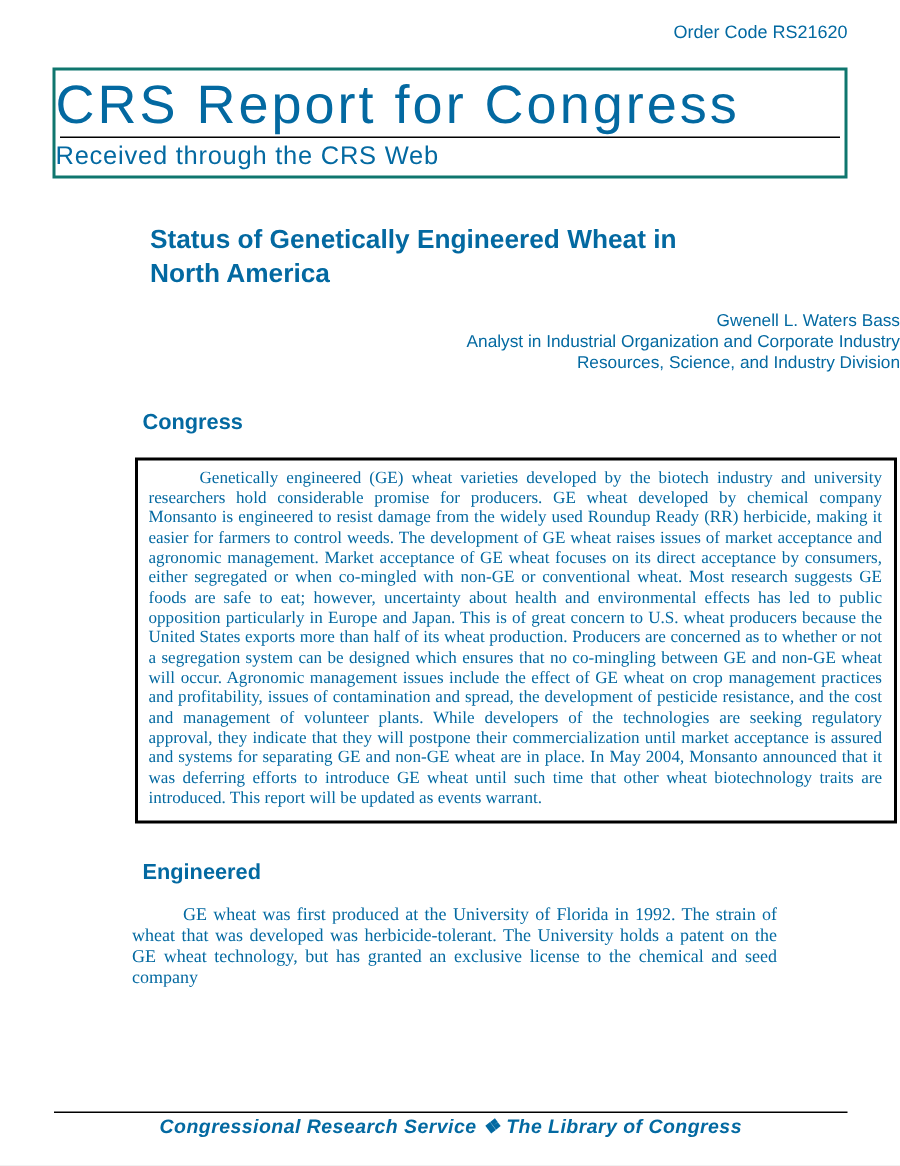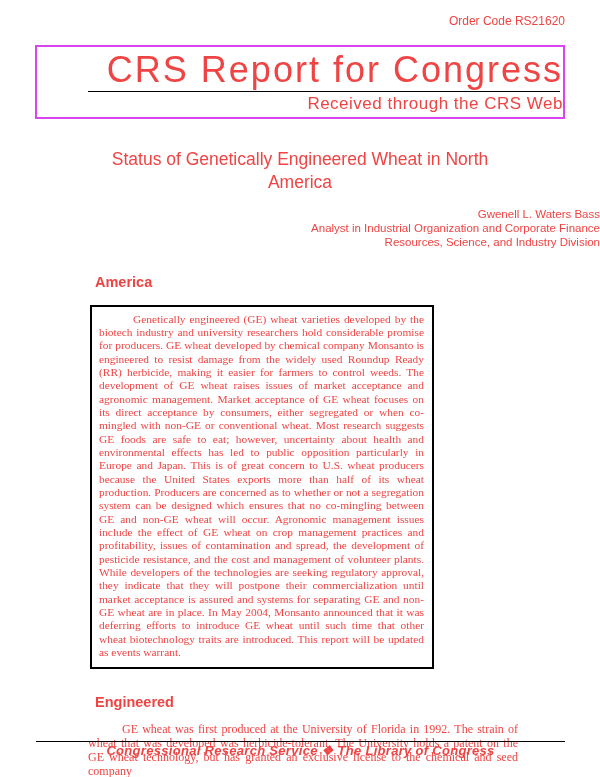--- a/index.html
+++ b/index.html
@@ -2,37 +2,36 @@
 <html><head>
 <meta charset="utf-8">
 <style>
   html,body { margin:0; padding:0; background:#e8e8e8; }
   .page {
     position: relative;
     width: 600px;
     height: 777px;
     margin: 0 auto;
     background: #ffffff;
-    color: #ef4444;
+    color: #0369a1;
     font-family: "Liberation Sans", sans-serif;
     overflow: hidden;
   }
   .order-block {
     padding: 14px 35px 0 0;
     text-align: right;
     font-size: 12px;
     line-height: 14.5px;
   }
   .banner {
     box-sizing: border-box;
     width: 530px;
     margin: 16px auto 0 auto;
-    border: 2px solid #d946ef;
-    text-align: right;
-    padding-left: 48px;
+    border: 2px solid #0f766e;
+    text-align: left;
   }
   .banner-title {
     font-size: 36px;
     line-height: 43px;
     letter-spacing: 2px;
     padding-top: 1px;
     white-space: nowrap;
   }
   .banner-rule {
     border-top: 1.5px solid #000000;
@@ -42,37 +41,36 @@
     font-size: 17px;
     line-height: 21px;
     padding: 1px 0 3px 0;
     letter-spacing: 0.5px;
   }
   .report-title {
     max-width: 400px;
     margin: 29px auto 0 auto;
     font-size: 17.5px;
     line-height: 23px;
-    font-weight: normal;
-    text-align: center;
+    font-weight: bold;
   }
   .authors {
     margin-top: 13px;
     text-align: right;
     font-size: 11.5px;
     line-height: 14px;
   }
   .section-heading {
     margin: 25px 82px 0 95px;
     font-size: 14.5px;
     font-weight: bold;
   }
   .summary-box {
     box-sizing: border-box;
-    width: 344px;
+    width: 508px;
     margin: 15px 0 0 90px;
     border: 2px solid #000000;
     padding: 6px 8px 8px 7px;
   }
   .summary-box p {
     margin: 0;
     font-family: "Liberation Serif", serif;
     font-size: 11.4px;
     line-height: 13.35px;
     text-align: justify;
@@ -114,25 +112,25 @@
   <div class="banner">
     <div class="banner-title">CRS Report for Congress</div>
     <div class="banner-rule"></div>
     <div class="banner-subtitle">Received through the CRS Web</div>
   </div>
 
   <div class="report-title">Status of Genetically Engineered Wheat in North America</div>
 
   <div class="authors">
     <div>Gwenell L. Waters Bass</div>
-    <div>Analyst in Industrial Organization and Corporate Finance</div>
+    <div>Analyst in Industrial Organization and Corporate Industry</div>
     <div>Resources, Science, and Industry Division</div>
   </div>
 
-  <div class="section-heading">America</div>
+  <div class="section-heading">Congress</div>
 
   <div class="summary-box">
     <p>Genetically engineered (GE) wheat varieties developed by the biotech industry and university researchers hold considerable promise for producers.  GE wheat developed by chemical company Monsanto is engineered to resist damage from the widely used Roundup Ready (RR) herbicide, making it easier for farmers to control weeds.  The development of GE wheat raises issues of market acceptance and agronomic management.  Market acceptance of GE wheat focuses on its direct acceptance by consumers, either segregated or when co-mingled with non-GE or conventional wheat.  Most research suggests GE foods are safe to eat; however, uncertainty about health and environmental effects has led to public opposition particularly in Europe and Japan.  This is of great concern to U.S. wheat producers because the United States exports more than half of its wheat production.  Producers are concerned as to whether or not a segregation system can be designed which ensures that no co-mingling between GE and non-GE wheat will occur.  Agronomic management issues include the effect of GE wheat on crop management practices and profitability, issues of contamination and spread, the development of pesticide resistance, and the cost and management of volunteer plants.  While developers of the technologies are seeking regulatory approval, they indicate that they will postpone their commercialization until market acceptance is assured and systems for separating GE and non-GE wheat are in place.  In May 2004, Monsanto announced that it was deferring efforts to introduce GE wheat until such time that other wheat biotechnology traits are introduced.  This report will be updated as events warrant.</p>
   </div>
 
   <div class="section-heading">Engineered</div>
 
   <p class="body-para">GE wheat was first produced at the University of Florida in 1992.  The strain of wheat that was developed was herbicide-tolerant.  The University holds a patent on the GE wheat technology, but has granted an exclusive license to the chemical and seed company</p>
 
   <div class="footer">

